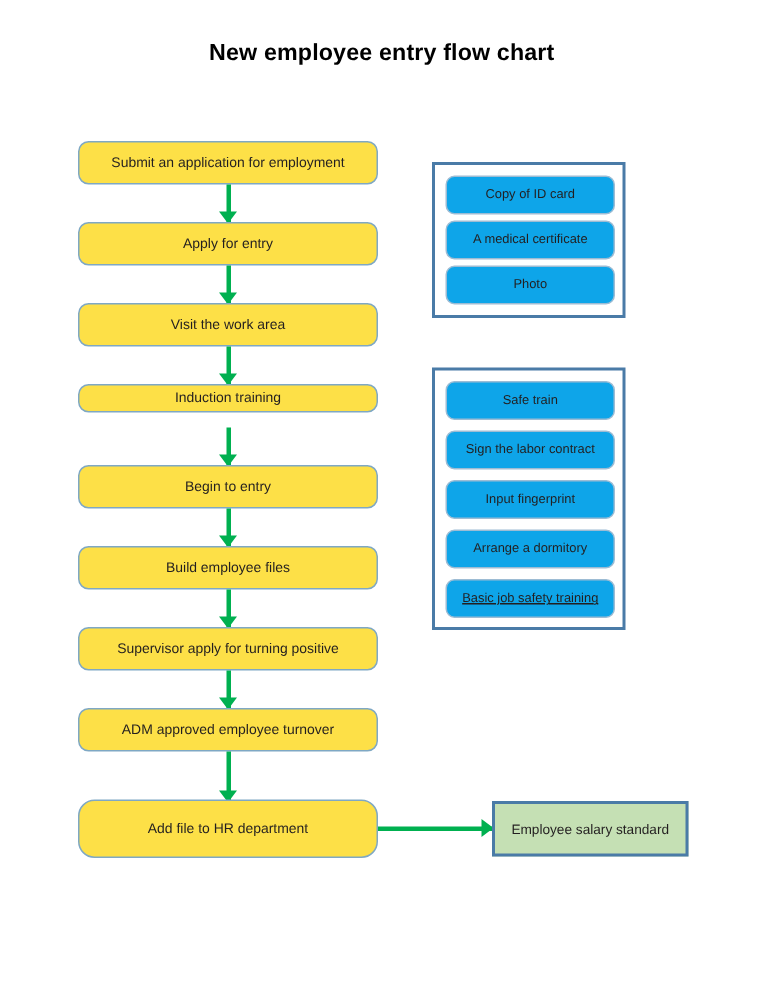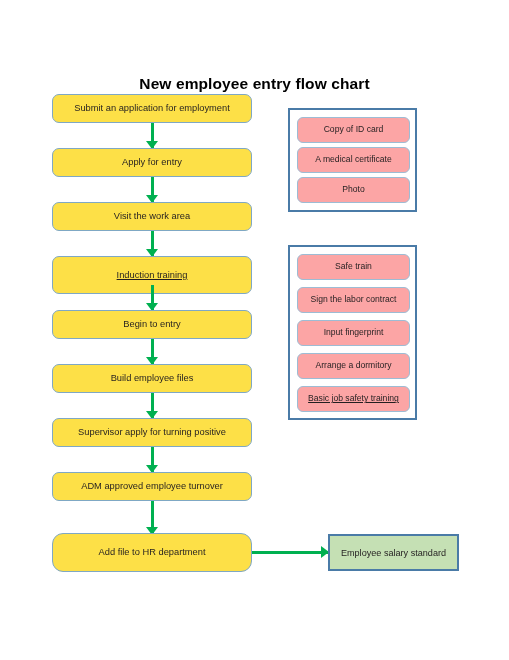--- a/index.html
+++ b/index.html
@@ -10,21 +10,20 @@
     overflow:hidden;
     position:relative;
   }
   #canvas{position:absolute;left:0;top:0;width:509px;height:660px;}
 
   #title{
     position:absolute;left:0;top:27px;width:509px;
     text-align:center;
     font-size:15.5px;font-weight:bold;color:#000000;
     letter-spacing:0.1px;
-    margin-top:48px;
   }
 
   
   .flow-box{
     position:absolute;
     background:#fde047;
     border:1px solid #7fa8c4;
     border-radius:7px;
     box-sizing:border-box;
     display:flex;align-items:center;justify-content:center;
@@ -64,21 +63,21 @@
 
   
   .group-box{
     position:absolute;
     background:#ffffff;
     border:2px solid #4a7ba7;
     box-sizing:border-box;
   }
   .group-item{
     position:absolute;
-    background:#fca5a5;
+    background:#0ea5e9;
     border:1px solid #9dbcd4;
     border-radius:6px;
     box-sizing:border-box;
     display:flex;align-items:center;justify-content:center;
     font-size:8.6px;color:#231f20;
     text-align:right;
     line-height:1.1;
   }
 
   
@@ -114,21 +113,21 @@
     <div class="head"></div>
   </div>
 
   <div class="flow-box" style="left:52px;top:202px;width:200px;height:29px;">Visit the work area</div>
 
   <div class="v-arrow" style="left:146px;top:231px;height:25px;">
     <div class="shaft"></div>
     <div class="head"></div>
   </div>
 
-  <div class="flow-box" style="left:52px;top:256px;width:200px;height:38px;text-decoration:underline;">Induction training</div>
+  <div class="flow-box" style="left:52px;top:256px;width:200px;height:19px;">Induction training</div>
 
   <div class="v-arrow" style="left:146px;top:285px;height:25px;">
     <div class="shaft"></div>
     <div class="head"></div>
   </div>
 
   <div class="flow-box" style="left:52px;top:310px;width:200px;height:29px;">Begin to entry</div>
 
   <div class="v-arrow" style="left:146px;top:339px;height:25px;">
     <div class="shaft"></div>

